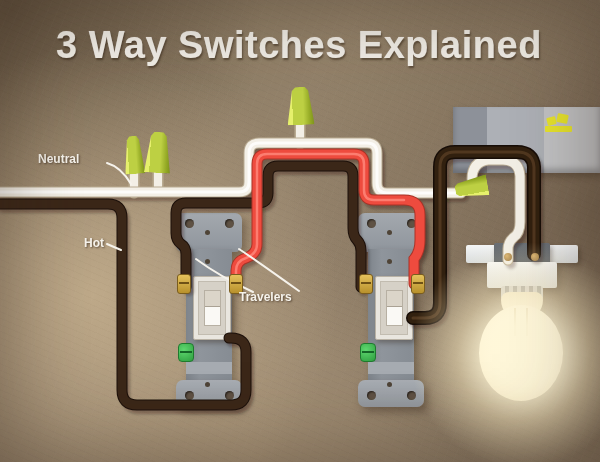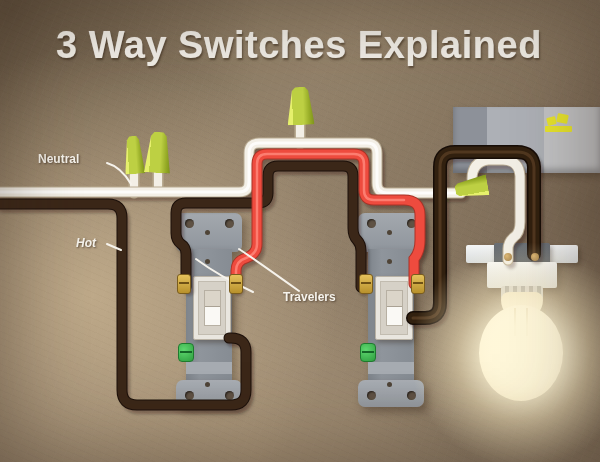--- a/index.html
+++ b/index.html
@@ -224,17 +224,17 @@
   <div class="screw-brass" style="left:411px;top:274px;"></div>
   <div class="screw-green" style="left:360px;top:343px;"></div>
 
   <div class="fx-hole abs" style="left:504px;top:253px;"></div>
   <div class="fx-hole abs" style="left:531px;top:253px;"></div>
 
   <div id="glow" class="abs"></div>
 
   <div id="title" class="abs">3 Way Switches Explained</div>
   <div class="lbl abs" style="left:38px;top:152px;">Neutral</div>
-  <div class="lbl abs" style="left:76px;top:236px;font-style:italic;">Hot</div>
-  <div class="lbl abs" style="left:239px;top:290px;margin-left:44px;">Travelers</div>
+  <div class="lbl abs" style="left:84px;top:236px;">Hot</div>
+  <div class="lbl abs" style="left:239px;top:290px;">Travelers</div>
 
   <div id="vignette"></div>
 </div>
 
 </body></html>

